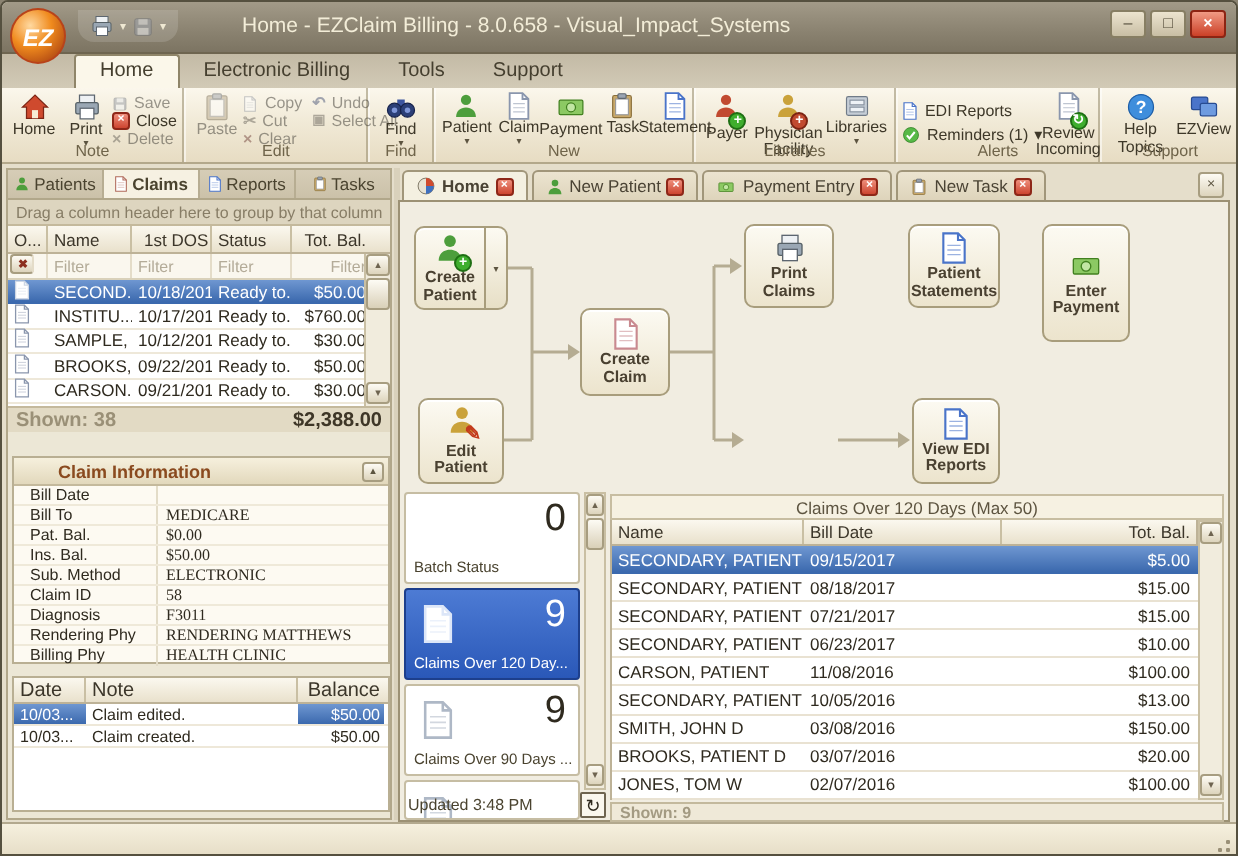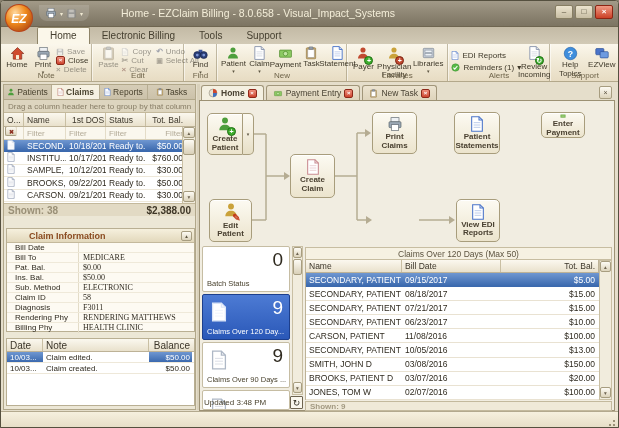--- a/index.html
+++ b/index.html
@@ -582,20 +582,27 @@
 
     <div class="dtabs">
       <div class="dtab active">
         <svg width="10" height="10">
             <use href="#i-pie"></use>
           </svg>
         <span>Home</span>
         <span class="cbox">×</span>
       </div>
       <div class="dtab">
+        <svg width="9" height="9" color="#4d9e3c">
+            <use href="#i-person"></use>
+          </svg>
+        <span>New Patient</span>
+        <span class="cbox">×</span>
+      </div>
+      <div class="dtab">
         <svg width="10" height="9">
             <use href="#i-money"></use>
           </svg>
         <span>Payment Entry</span>
         <span class="cbox">×</span>
       </div>
       <div class="dtab">
         <svg width="9" height="9">
             <use href="#i-clip"></use>
           </svg>
@@ -642,21 +649,21 @@
             <use href="#i-print"></use>
           </svg>
         <span>Print Claims</span>
       </div>
       <div class="flowbtn" style="left:254px;top:11px;width:46px;height:42px">
         <svg width="14" height="16" color="#4a74c9">
             <use href="#i-doc"></use>
           </svg>
         <span>Patient Statements</span>
       </div>
-      <div class="flowbtn" style="left:341px;top:11px;width:44px;height:26px">
+      <div class="flowbtn" style="left:321px;top:11px;width:44px;height:59px">
         <svg width="18" height="16">
             <use href="#i-money"></use>
           </svg>
         <span>Enter Payment</span>
       </div>
       <div class="flowbtn" style="left:90px;top:53px;width:45px;height:44px">
         <svg width="14" height="16" color="#c98a90">
             <use href="#i-doc"></use>
           </svg>
         <span>Create Claim</span>

